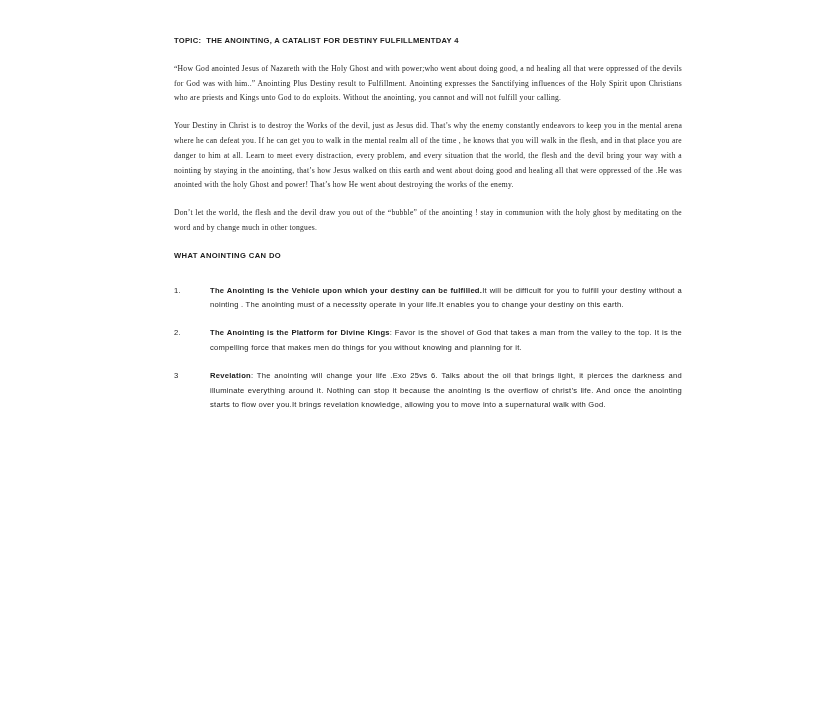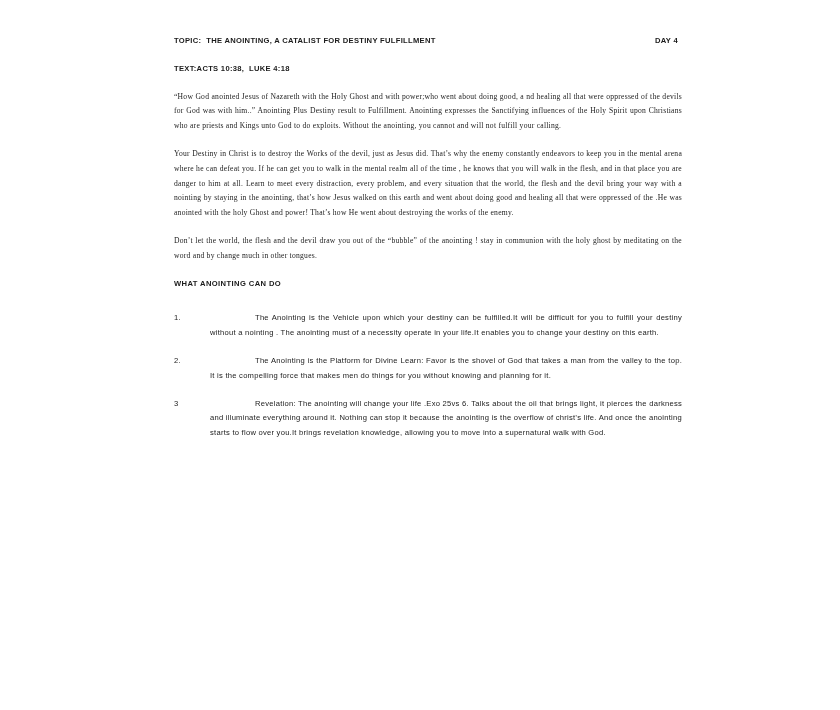--- a/index.html
+++ b/index.html
@@ -31,21 +31,20 @@
   }
   .doc {
     font-size: 7.6px;
     line-height: 1.95;
     color: #1b1b1b;
     letter-spacing: 0.25px;
     text-align: justify;
   }
   .hdr-row {
     display: flex;
-    justify-content: space-between;
     align-items: baseline;
     font-weight: bold;
     font-size: 7.6px;
     letter-spacing: 0.3px;
     margin-bottom: 13px;
   }
   .hdr-title { white-space: pre; }
   .hdr-day { white-space: pre; padding-right: 4px; }
   .line-bold {
     font-weight: bold;
@@ -75,54 +74,53 @@
   }
   .numitem .num {
     width: 36px;
     flex: 0 0 36px;
     font-weight: normal;
   }
   .numitem .body {
     flex: 1 1 auto;
     text-align: justify;
   }
-  .b { font-weight: normal; margin-left: 45px; }
+  .b { font-weight: bold; }
 </style>
 </head>
 <body>
 
 <div id="page">
   <div class="sheet">
     <div class="doc">
 
       <div class="hdr-row">
         <div class="hdr-title">TOPIC:  THE ANOINTING, A CATALIST FOR DESTINY FULFILLMENT</div>
         <div class="hdr-day">DAY 4</div>
       </div>
 
-      <div class="line-bold">TEXT:ACTS 10:38,  LUKE 4:18</div>
 
 
       <div class="para">“How God  anointed Jesus of Nazareth  with  the Holy Ghost  and  with power;who went about doing good, a nd healing  all that  were  oppressed   of  the   devils    for God  was  with him..” Anointing Plus  Destiny  result to Fulfillment. Anointing expresses the  Sanctifying influences of the Holy Spirit upon  Christians  who are priests and Kings unto God to do exploits. Without the anointing, you  cannot and  will not fulfill your calling.</div>
 
 
       <div class="para">Your Destiny in Christ is to destroy the Works of  the devil, just as Jesus  did. That’s  why  the  enemy  constantly endeavors  to keep you  in the mental arena where he can defeat  you.  If  he can get you to walk in the mental realm  all of the time , he knows that  you will walk in the flesh, and  in that place you are danger  to  him at all. Learn to meet every distraction, every problem, and every situation that the world, the flesh and the devil bring your way with a nointing  by staying  in the anointing, that’s  how Jesus walked on this earth  and  went about doing good and healing  all  that were   oppressed of the .He was  anointed with the holy Ghost and power! That’s how He went about destroying  the works  of the enemy.</div>
 
       <div class="para">Don’t   let  the   world,  the    flesh and the devil draw   you out of the  “bubble”   of the anointing !  stay  in communion  with  the  holy ghost by meditating on the word and by change  much in other tongues.</div>
 
       <div class="heading">WHAT ANOINTING  CAN  DO</div>
 
       <ul class="numlist">
         <li class="numitem">
           <span class="num">1.</span>
           <span class="body"><span class="b">The  Anointing is the  Vehicle upon which your  destiny  can be  fulfilled.</span><span>It will be difficult  for   you to  fulfill your   destiny  without a nointing . The  anointing  must of  a  necessity    operate   in  your  life.It enables you  to  change  your destiny on this earth.</span></span>
         </li>
         <li class="numitem">
           <span class="num">2.</span>
-          <span class="body"><span class="b">The  Anointing is the Platform for Divine Learn</span><span>: Favor is the shovel of God that takes a man from the valley to the top. It is the compelling force that makes  men do things  for you  without knowing and planning for it.</span></span>
+          <span class="body"><span class="b">The  Anointing is the Platform for Divine Kings</span><span>: Favor is the shovel of God that takes a man from the valley to the top. It is the compelling force that makes  men do things  for you  without knowing and planning for it.</span></span>
         </li>
         <li class="numitem">
           <span class="num">3</span>
           <span class="body"><span class="b">Revelation</span><span>: The   anointing  will change   your  life .Exo 25vs 6. Talks about the oil that brings light, it pierces the darkness and illuminate  everything around it. Nothing  can stop it because the anointing is the overflow of  christ’s  life.   And once  the anointing   starts   to  flow over you.It  brings revelation knowledge, allowing you  to move into a supernatural walk with God.</span></span>
         </li>
       </ul>
 
     </div>
   </div>
 </div>

